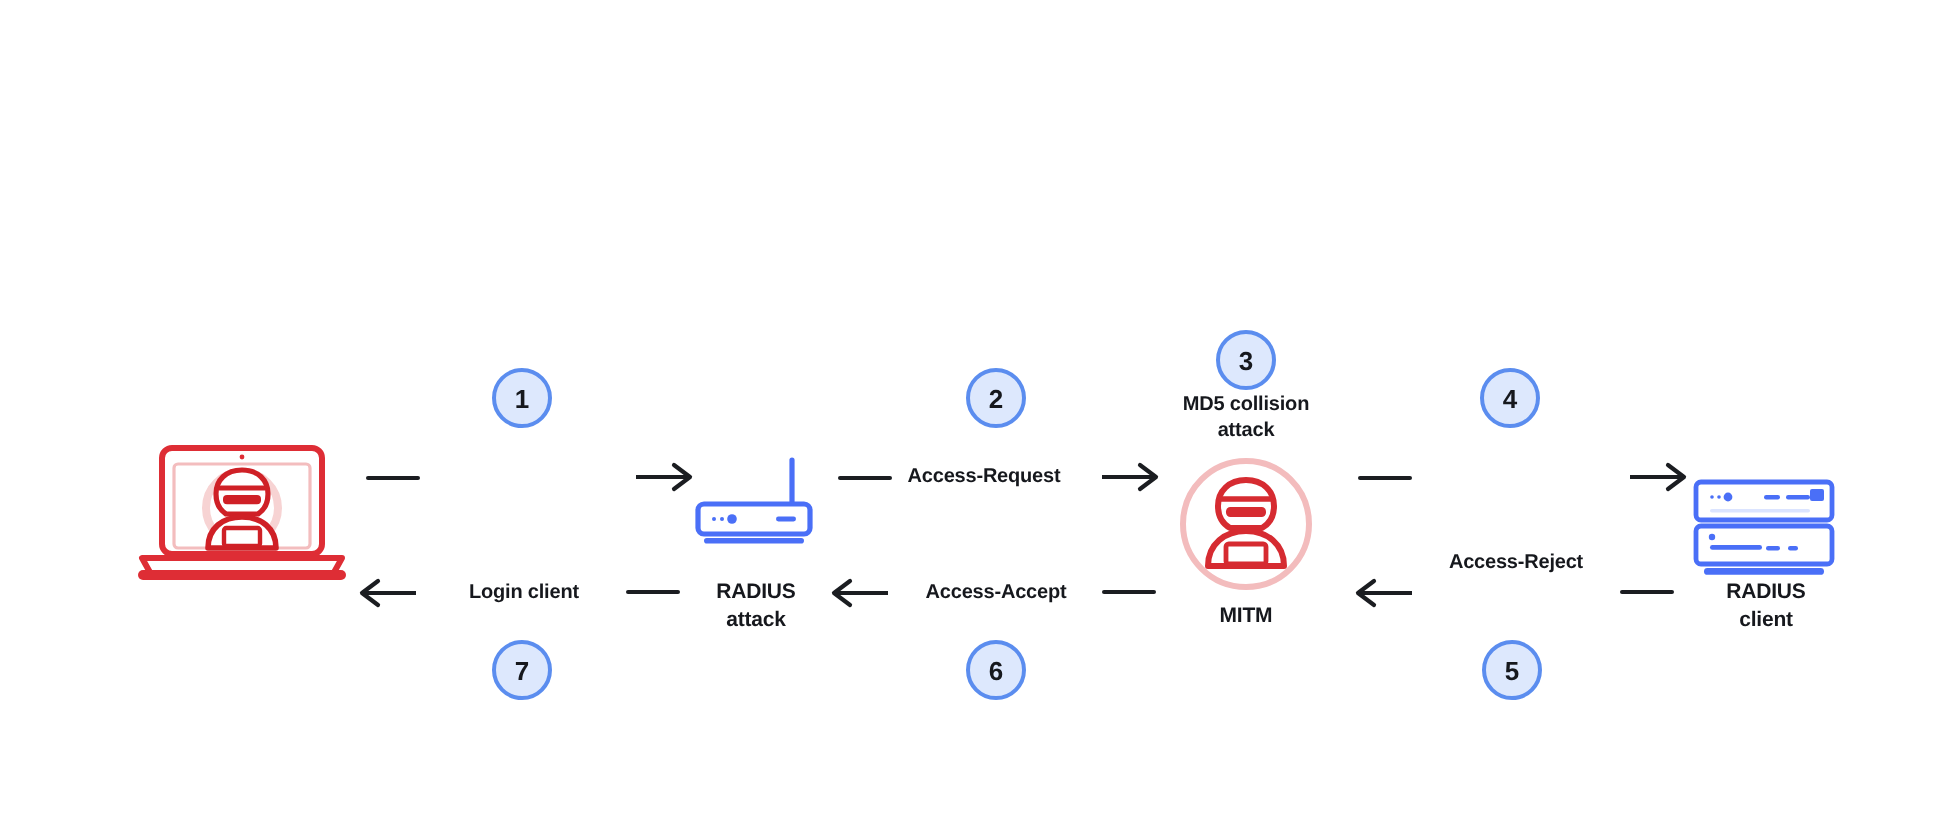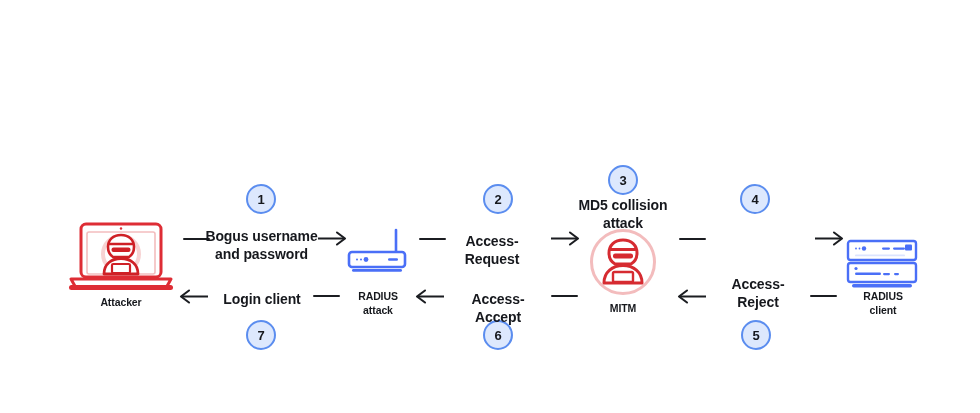--- a/index.html
+++ b/index.html
@@ -34,21 +34,21 @@
     font-size: 13px;
     font-weight: bold;
     color: #16181d;
     line-height: 1;
   }
 
   
   .msg-label {
     position: absolute;
     text-align: center;
-    font-size: 14px;
+    font-size: 10px;
     font-weight: bold;
     color: #16181d;
     line-height: 1.25;
     letter-spacing: -0.1px;
   }
 
   
   .node-caption {
     position: absolute;
     text-align: center;
@@ -102,23 +102,20 @@
 
       <rect x="43.5" y="25.5" width="19" height="4.6" rx="2" fill="#cf2026"></rect>
 
       <path d="M36 52 C36 42 43.5 36.5 53 36.5 C62.5 36.5 70 42 70 52 Z" fill="#ffffff" stroke="#cf2026" stroke-width="2.8" stroke-linejoin="round"></path>
 
       <rect x="44" y="42" width="18" height="9" rx="1.2" fill="#ffffff" stroke="#cf2026" stroke-width="2.2"></rect>
 
       <path d="M3 57 L103 57 L98 66 L8 66 Z" fill="#ffffff" stroke="#de2d35" stroke-width="3" stroke-linejoin="round"></path>
       <rect x="1" y="63" width="104" height="5" rx="2.5" fill="#de2d35"></rect>
     </svg>
-  </div>
-  <div class="node-caption" style="left:61px; top:296px; width:120px;">
-    <span>Attacker</span>
   </div>
 
   <div class="router-wrap" style="left:342px; top:228px;">
     <svg width="72" height="55" viewBox="0 0 72 55">
 
       <line x1="54" y1="2" x2="54" y2="26" stroke="#4a6ff7" stroke-width="2.6" stroke-linecap="round"></line>
 
       <rect x="7" y="24" width="56" height="15" rx="3" fill="#ffffff" stroke="#4a6ff7" stroke-width="2.6"></rect>
 
       <circle cx="15" cy="31.5" r="1" fill="#4a6ff7"></circle>
@@ -178,24 +175,20 @@
   </div>
   <div class="node-caption" style="left:835px; top:290px; width:96px;">
     <div>RADIUS</div>
     <div>client</div>
   </div>
 
   <div class="step-circle" style="left:246px; top:184px;">
     <span>1</span>
   </div>
   <div class="dash" style="left:183px; top:238px; width:27px;"></div>
-  <div class="msg-label" style="left:205px; top:228px; width:113px;">
-    <div>Bogus username</div>
-    <div>and password</div>
-  </div>
   <svg class="arrow-svg" style="left:318px; top:230px;" width="30" height="17" viewBox="0 0 30 17">
     <line x1="0" y1="8.5" x2="25" y2="8.5" stroke="#1b1d21" stroke-width="2.1" stroke-linecap="round"></line>
     <polyline points="19,2.5 27,8.5 19,14.5" fill="none" stroke="#1b1d21" stroke-width="2.1" stroke-linecap="round" stroke-linejoin="round"></polyline>
   </svg>
 
   <div class="step-circle" style="left:483px; top:184px;">
     <span>2</span>
   </div>
   <div class="dash" style="left:419px; top:238px; width:27px;"></div>
   <div class="msg-label" style="left:444px; top:233px; width:96px;">

